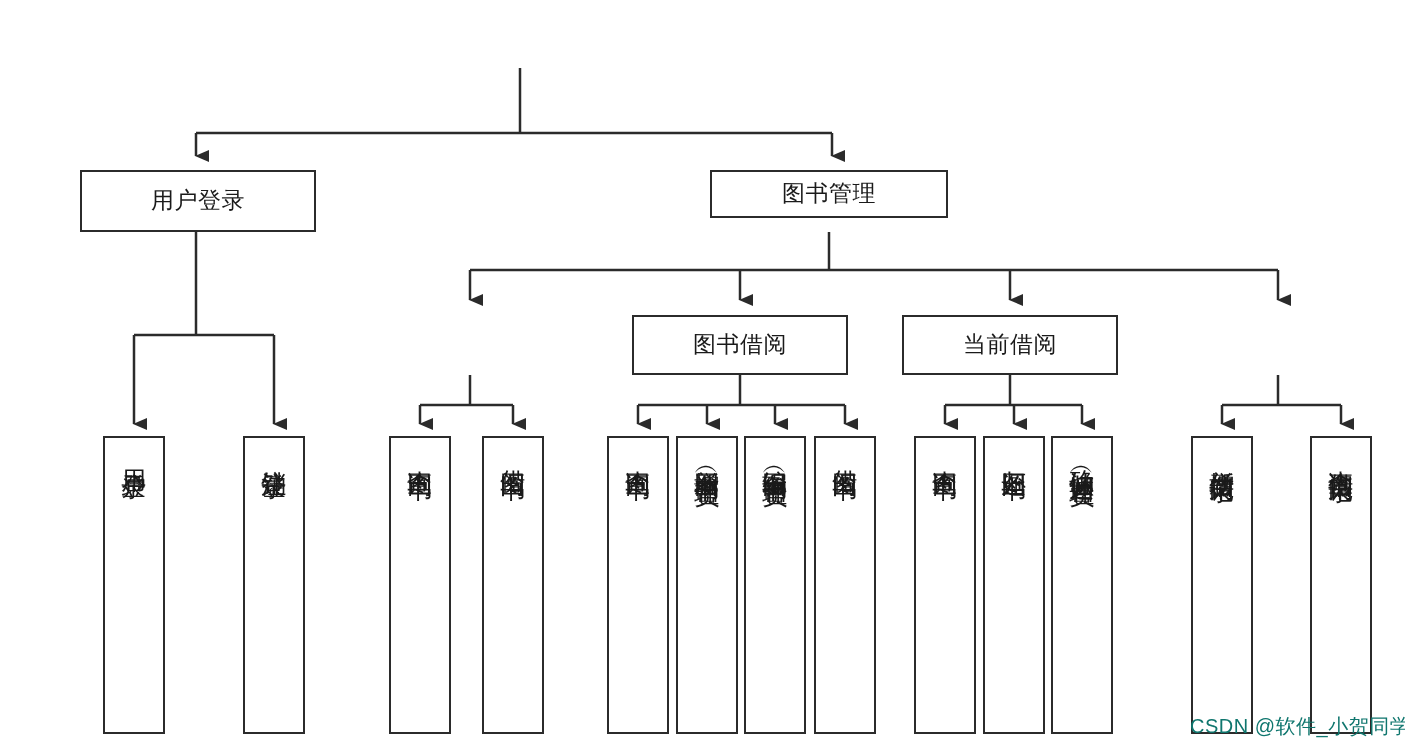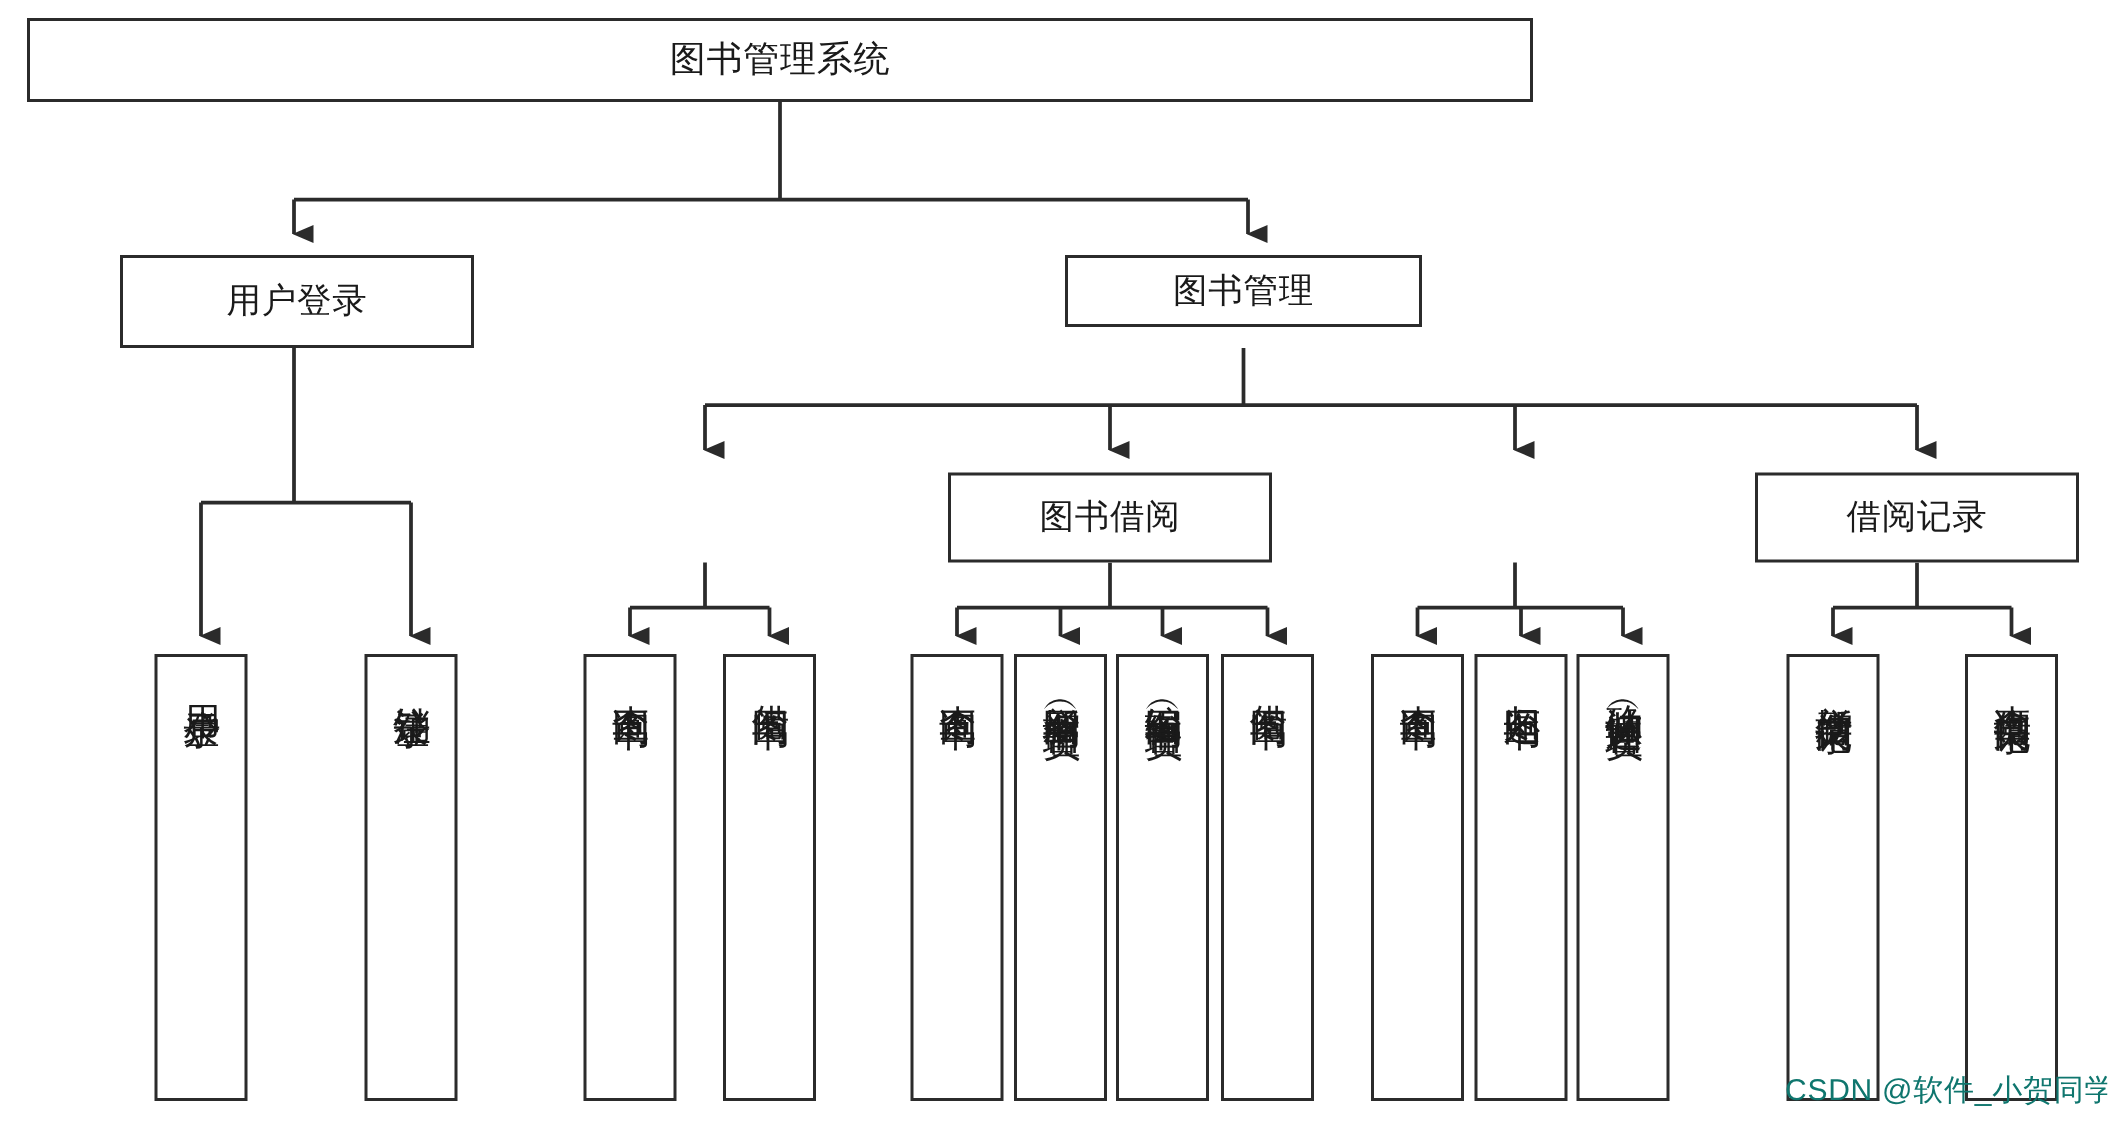--- a/index.html
+++ b/index.html
@@ -121,36 +121,33 @@
       <path d="M1082,405 L1082,424" marker-end="url(#arrow)"></path>
 
       <path d="M1278,375 L1278,405"></path>
       <path d="M1222,405 L1341,405"></path>
       <path d="M1222,405 L1222,424" marker-end="url(#arrow)"></path>
       <path d="M1341,405 L1341,424" marker-end="url(#arrow)"></path>
 
     </g>
   </svg>
 
-  <div class="node horiz root" style="left:18px; top:12px; width:1004px; height:56px;">
-    <span class="lbl">图书管理系统</span>
-  </div>
 
   <div class="node horiz" style="left:80px; top:170px; width:236px; height:62px;">
     <span class="lbl">用户登录</span>
   </div>
   <div class="node horiz" style="left:710px; top:170px; width:238px; height:48px;">
     <span class="lbl">图书管理</span>
   </div>
 
   <div class="node horiz" style="left:632px; top:315px; width:216px; height:60px;">
     <span class="lbl">图书借阅</span>
   </div>
-  <div class="node horiz" style="left:1170px; top:315px; width:216px; height:60px;">
-    <span class="lbl">借阅记录</span>
+  <div class="node horiz" style="left:902px; top:315px; width:216px; height:60px;">
+    <span class="lbl">当前借阅</span>
   </div>
 
   <div class="node vert" style="left:103px; top:436px; width:62px; height:298px;">
     <span class="lbl">用户登录</span>
   </div>
   <div class="node vert" style="left:243px; top:436px; width:62px; height:298px;">
     <span class="lbl">注销登录</span>
   </div>
 
   <div class="node vert" style="left:389px; top:436px; width:62px; height:298px;">

